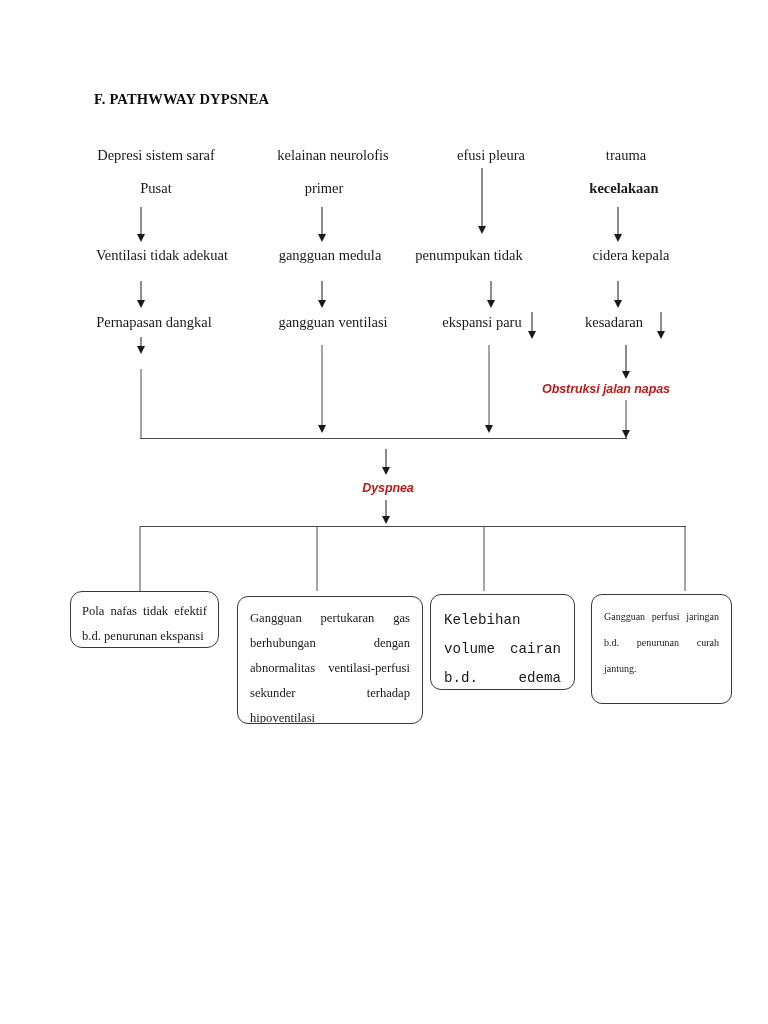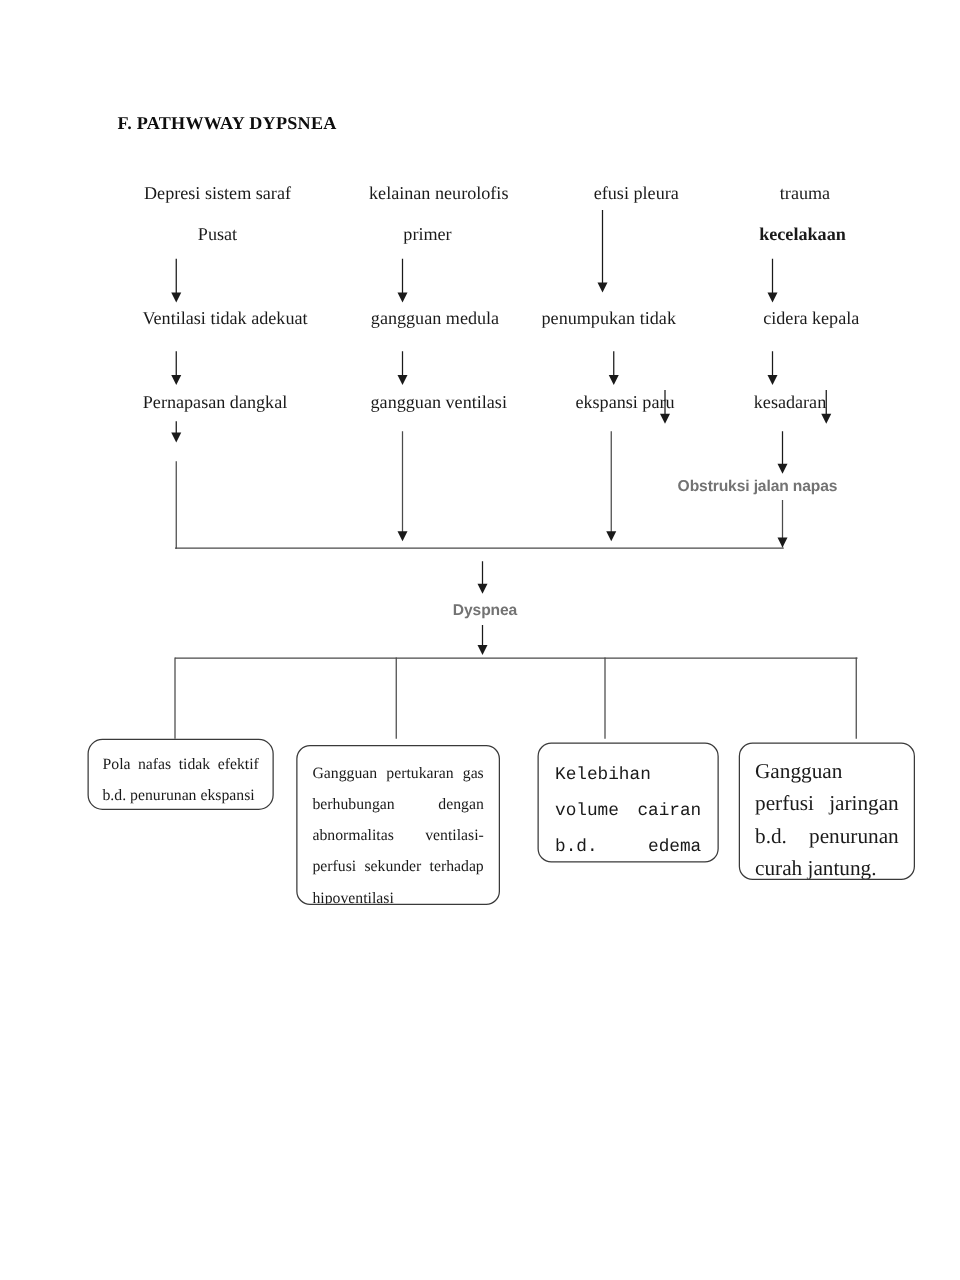--- a/index.html
+++ b/index.html
@@ -41,34 +41,34 @@
   
   .flow-label {
     position: absolute;
     font-family: "Liberation Serif", "DejaVu Serif", serif;
     font-size: 14.5px;
     color: #1a1a1a;
     white-space: nowrap;
     transform: translateX(-50%);
     text-align: left;
     line-height: 1.1;
-    margin-left: 18px;
   }
 
   
   .bold-label {
     position: absolute;
     font-family: "Liberation Sans", "DejaVu Sans", sans-serif;
     font-weight: bold;
     font-size: 12.5px;
-    color: #737373;
+    color: #b91c1c;
     white-space: nowrap;
     transform: translateX(-50%);
     text-align: right;
     letter-spacing: -0.1px;
+    font-style: italic;
   }
 
   
   .vline {
     position: absolute;
     width: 0;
     border-left: 1.6px solid #1a1a1a;
     transform: translateX(-50%);
   }
   .vline.thin {
@@ -106,21 +106,21 @@
   }
   .dx-box .dx-text {
     display: block;
     text-align: justify;
     text-align-last: left;
     hyphens: none;
   }
   .dx-box.b1 { font-size: 12.6px; line-height: 25px; padding: 7px 11px; border-radius: 12px; }
   .dx-box.b2 { font-size: 12.6px; line-height: 25px; padding: 9px 12px; }
   .dx-box.b3 { font-size: 14.2px; line-height: 29px; padding: 11px 13px; font-family: Liberation Mono, monospace; }
-  .dx-box.b4 { font-size: 17px; line-height: 26px; padding: 9px 12px; }
+  .dx-box.b4 { font-size: 10px; line-height: 26px; padding: 9px 12px; }
 </style>
 </head>
 <body>
 
 <div id="page">
 
   <div class="doc-title">F. PATHWWAY DYPSNEA</div>
 
   <div class="flow-label" style="left:152px; top:148px;">Depresi sistem saraf</div>
   <div class="flow-label" style="left:152px; top:181px;">Pusat</div>
@@ -212,21 +212,21 @@
 
   <div class="vline thin" style="left:136px; top:526px; height:65px;"></div>
   <div class="vline thin" style="left:313px; top:526px; height:65px;"></div>
   <div class="vline thin" style="left:480px; top:526px; height:65px;"></div>
   <div class="vline thin" style="left:681px; top:526px; height:65px;"></div>
 
   <div class="dx-box b1" style="left:66px; top:591px; width:149px; height:57px;">
     <span class="dx-text">Pola nafas tidak efektif b.d. penurunan ekspansi</span>
   </div>
 
-  <div class="dx-box b2" style="left:233px; top:596px; width:163px; height:128px;">
+  <div class="dx-box b2" style="left:233px; top:596px; width:186px; height:128px;">
     <span class="dx-text">Gangguan pertukaran gas berhubungan dengan abnormalitas ventilasi-perfusi sekunder terhadap hipoventilasi</span>
   </div>
 
   <div class="dx-box b3" style="left:426px; top:594px; width:145px; height:96px;">
     <span class="dx-text">Kelebihan volume cairan b.d. edema pulmo</span>
   </div>
 
   <div class="dx-box b4" style="left:587px; top:594px; width:141px; height:110px;">
     <span class="dx-text">Gangguan perfusi jaringan b.d. penurunan curah jantung.</span>
   </div>

